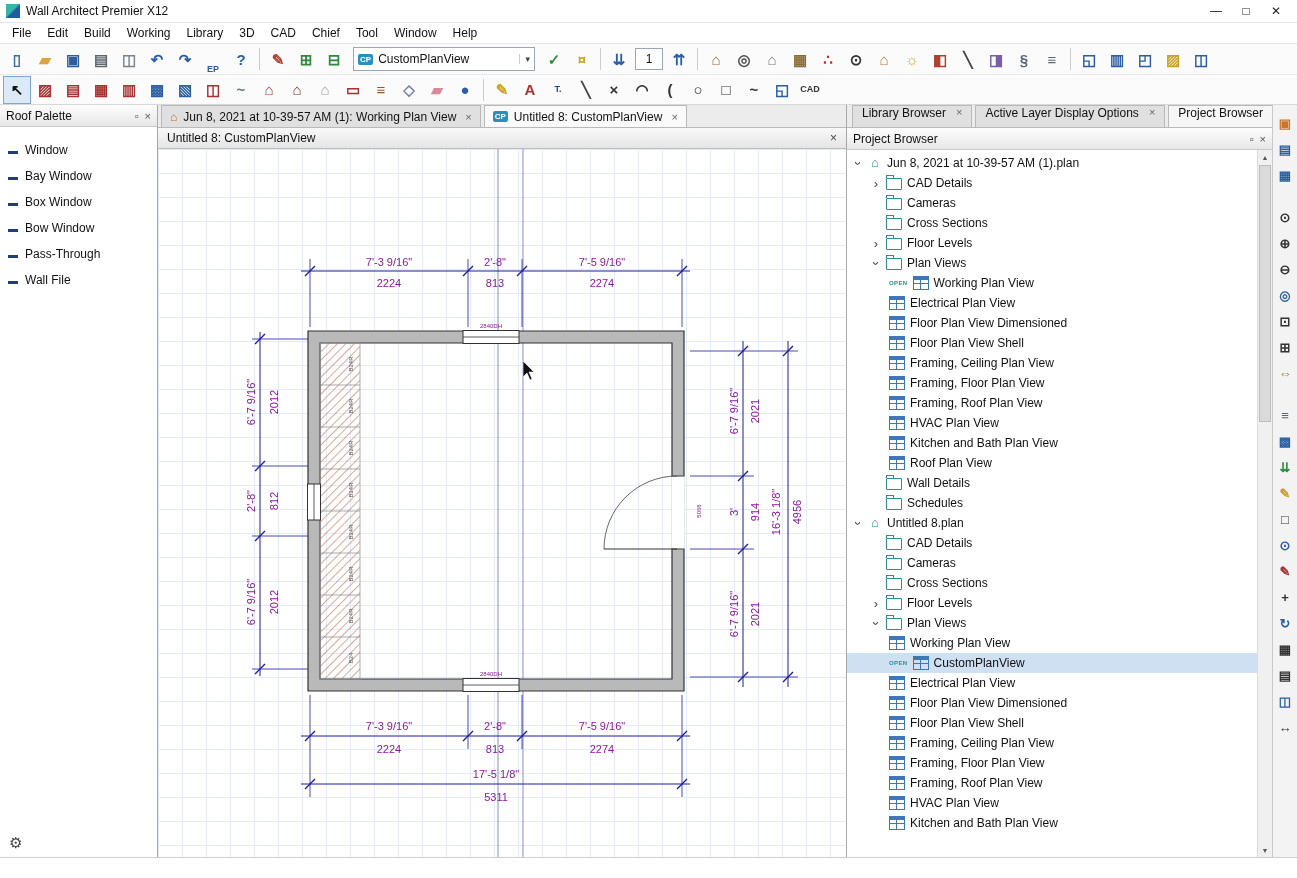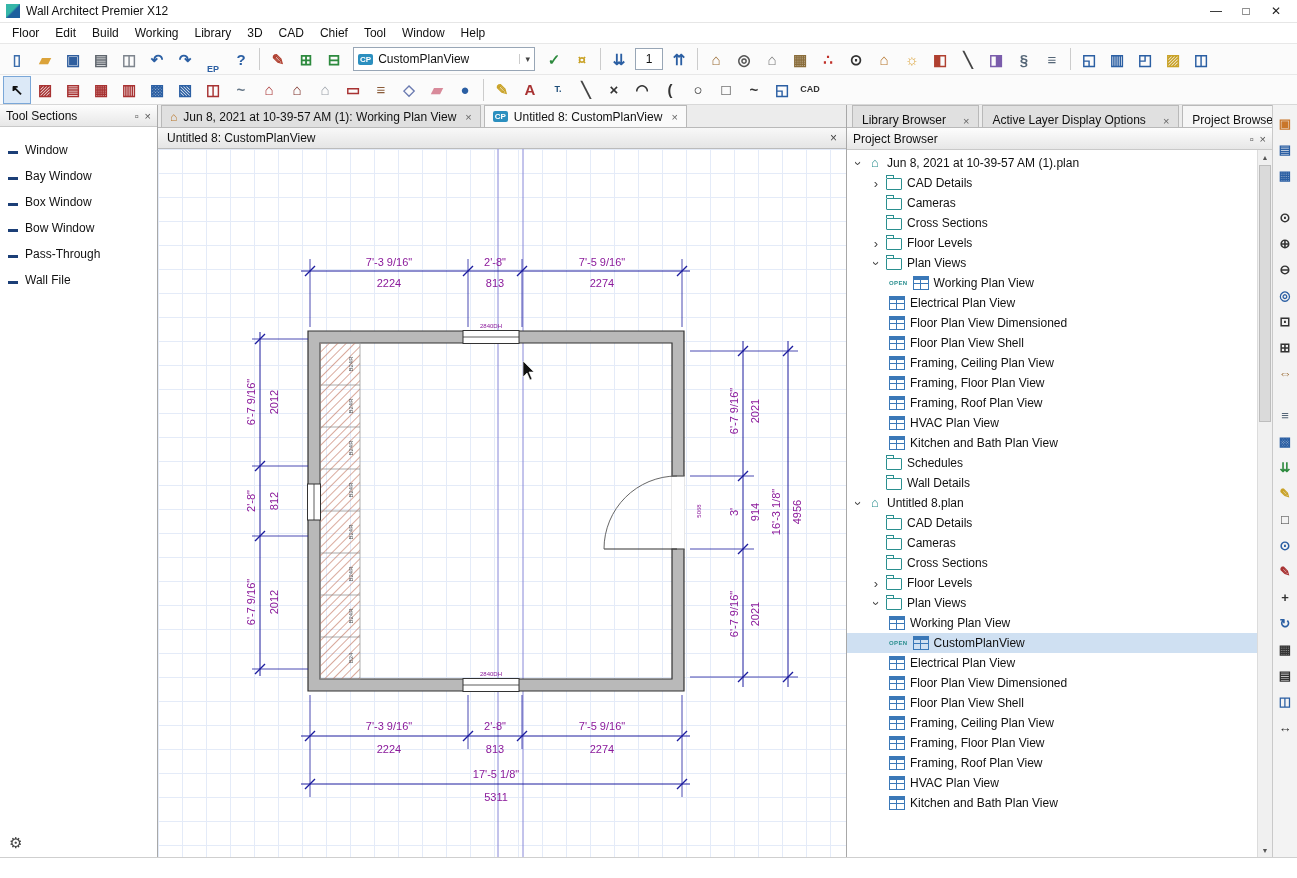--- a/index.html
+++ b/index.html
@@ -49,21 +49,21 @@
   .tab-x{color:#666;font-size:11px;margin-left:3px;}
   .tab-house{color:#b8762a;font-size:12px;}
   .tab-badge{font-size:8px;font-weight:bold;color:#fff;background:#2b8fbf;padding:1px 2px;border-radius:2px;}
   .view-titlebar{height:20px;flex:none;background:linear-gradient(#f8f8f8,#e5e5e5);border-bottom:1px solid #bbb;display:flex;align-items:center;padding:0 9px;}
   .view-x{margin-left:auto;color:#444;font-size:12px;}
   .canvas{flex:1;position:relative;background:#fff;background-image:linear-gradient(#e4ebf8 1px,transparent 1px),linear-gradient(90deg,#e4ebf8 1px,transparent 1px);background-size:24px 24px;overflow:hidden;}
   .canvas svg{position:absolute;left:0;top:0;}
 
   .right-panel{width:425px;flex:none;border-left:1px solid #a8a8a8;display:flex;flex-direction:column;background:#f2f2f2;}
   .panel-tabs{height:22px;flex:none;display:flex;align-items:flex-end;padding-left:5px;gap:3px;background:#ececec;border-bottom:1px solid #b9b9b9;}
-  .panel-tab{height:21px;display:flex;align-items:flex-end;gap:14px;padding:0 9px;background:#e0e0e0;border:1px solid #b9b9b9;border-bottom:none;white-space:nowrap;}
+  .panel-tab{height:21px;display:flex;align-items:flex-start;gap:7px;padding:0 9px;background:#e0e0e0;border:1px solid #b9b9b9;border-bottom:none;white-space:nowrap;}
   .panel-tab.active{background:#f6f6f6;}
   .tree-wrap{flex:1;display:flex;min-height:0;background:#fff;}
   .tree{flex:1;overflow:hidden;padding-top:3px;}
   .tree-row{height:20px;display:flex;align-items:center;gap:5px;white-space:nowrap;}
   .tree-row.sel{background:#cfe0f2;}
   .chev{width:10px;flex:none;color:#444;font-size:13px;display:inline-flex;justify-content:center;line-height:1;}
   .chev.exp{transform:rotate(90deg);}
   .icon-plan{width:14px;flex:none;color:#2a8f8f;font-size:13px;line-height:14px;text-align:center;}
   .icon-folder{width:14px;height:10px;flex:none;border:1px solid #2a8f8f;border-radius:1px;position:relative;background:#fff;margin-top:2px;}
   .icon-folder::before{content:"";position:absolute;top:-4px;left:-1px;width:6px;height:2px;border:1px solid #2a8f8f;border-bottom:none;background:#fff;}
@@ -93,21 +93,21 @@
     <span class="app-logo"></span>
     <span class="title-text">Wall Architect Premier X12</span>
     <span class="win-controls">
       <span class="win-btn">—</span>
       <span class="win-btn">□</span>
       <span class="win-btn">✕</span>
     </span>
   </div>
 
   <div class="menubar">
-      <div class="menu-item">Floor</div>
+      <div class="menu-item">File</div>
       <div class="menu-item">Edit</div>
       <div class="menu-item">Build</div>
       <div class="menu-item">Working</div>
       <div class="menu-item">Library</div>
       <div class="menu-item">3D</div>
       <div class="menu-item">CAD</div>
       <div class="menu-item">Chief</div>
       <div class="menu-item">Tool</div>
       <div class="menu-item">Window</div>
       <div class="menu-item">Help</div>
@@ -315,21 +315,21 @@
       </div>
       <div class="tb-btn small-txt" style="color: rgb(51, 51, 51);">
         <span class="glyph">CAD</span>
       </div>
     </div>
 
   <div class="main">
 
     <div class="left-panel">
       <div class="panel-header">
-        <span>Tool Sections</span>
+        <span>Roof Palette</span>
         <span class="header-icons">
           <span>▫</span>
           <span>×</span>
         </span>
       </div>
       <div class="pal-items" id="palette-items">
           <div class="pal-item">
             <span class="pal-icon">▬</span>
             <span>Window</span>
           </div>
@@ -578,29 +578,33 @@
               <span>Framing, Roof Plan View</span>
             </div>
             <div class="tree-row" style="padding-left: 42px;">
               <span class="icon-view"></span>
               <span>HVAC Plan View</span>
             </div>
             <div class="tree-row" style="padding-left: 42px;">
               <span class="icon-view"></span>
               <span>Kitchen and Bath Plan View</span>
             </div>
+            <div class="tree-row" style="padding-left: 42px;">
+              <span class="icon-view"></span>
+              <span>Roof Plan View</span>
+            </div>
             <div class="tree-row" style="padding-left: 24px;">
               <span class="chev"></span>
               <span class="icon-folder"></span>
+              <span>Wall Details</span>
+            </div>
+            <div class="tree-row" style="padding-left: 24px;">
+              <span class="chev"></span>
+              <span class="icon-folder"></span>
               <span>Schedules</span>
-            </div>
-            <div class="tree-row" style="padding-left: 24px;">
-              <span class="chev"></span>
-              <span class="icon-folder"></span>
-              <span>Wall Details</span>
             </div>
             <div class="tree-row" style="padding-left: 6px;">
               <span class="chev exp">›</span>
               <span class="icon-plan">⌂</span>
               <span>Untitled 8.plan</span>
             </div>
             <div class="tree-row" style="padding-left: 24px;">
               <span class="chev"></span>
               <span class="icon-folder"></span>
               <span>CAD Details</span>

